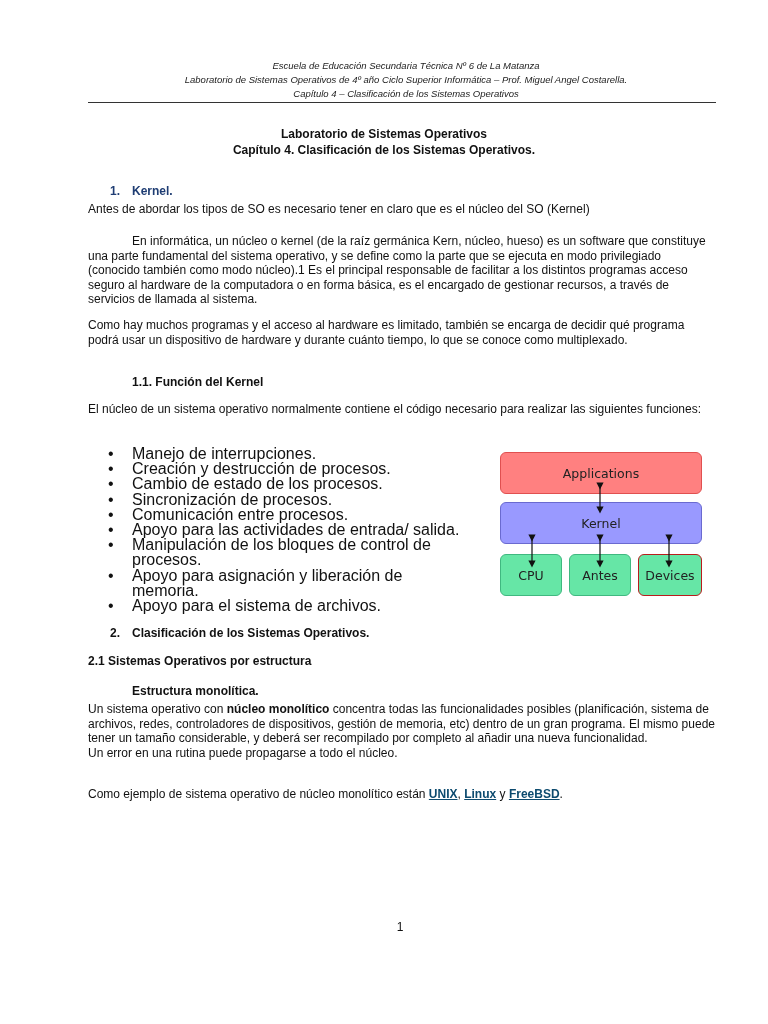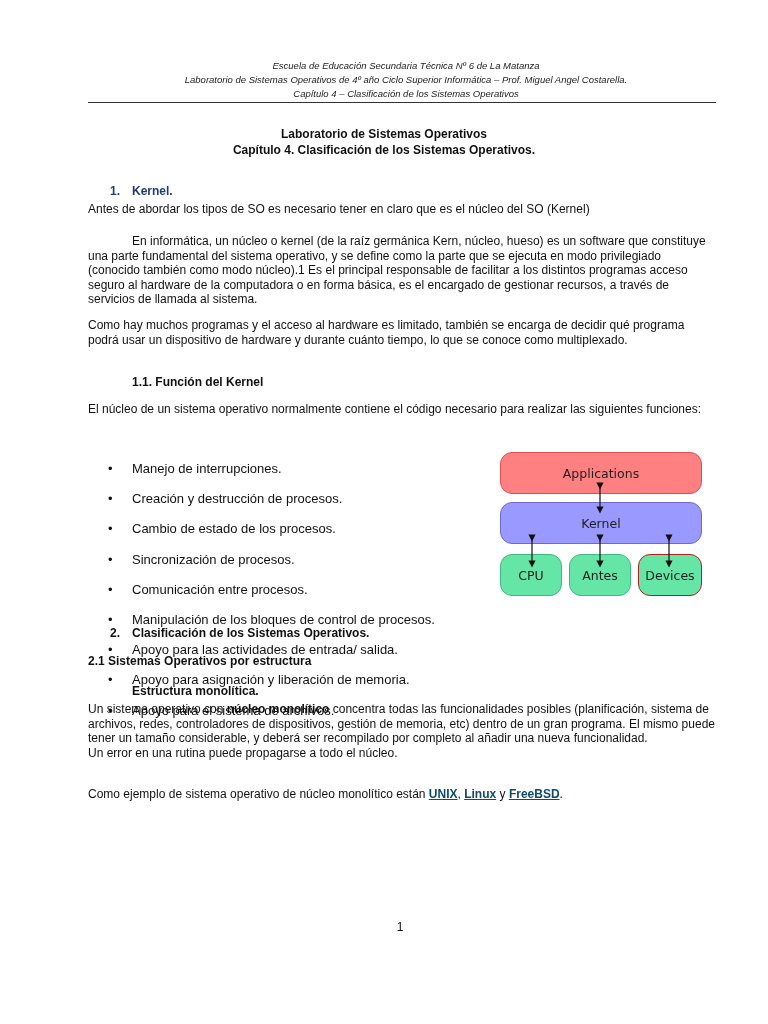--- a/index.html
+++ b/index.html
@@ -9,24 +9,24 @@
     overflow: hidden;
   }
   .abs { position: absolute; }
   .hdr { left: 0; width: 768px; text-align: center; font-style: italic; font-size: 9.5px; color: #222; line-height: 12px; padding-left: 22px; }
   .rule { left: 88px; width: 628px; top: 102px; border-top: 1.3px solid #333; }
   .title { left: 0; width: 768px; text-align: center; font-weight: bold; font-size: 12px; line-height: 16px; }
   .p { left: 88px; width: 628px; font-size: 12px; line-height: 14.5px; }
   .h-blue { color: #1f3d73; font-weight: bold; font-size: 12px; }
   .bold { font-weight: bold; font-size: 12px; }
   ul.bl { margin: 0; padding: 0; list-style: none; }
-  ul.bl li { font-size: 13px; line-height: 15.2px; position: relative; padding-left: 24px; margin-top: 15px; }
+  ul.bl li { font-size: 16px; line-height: 15.2px; position: relative; padding-left: 24px; }
   ul.bl li::before { content: "•"; position: absolute; left: 0; top: 0; }
   a.lk { color: #0c4a6e; text-decoration: underline; font-weight: bold; }
-  .box { position: absolute; border-radius: 12px; display: flex; align-items: center; justify-content: center; font-family: "DejaVu Sans", sans-serif; font-size: 12.5px; color: #222; }
+  .box { position: absolute; border-radius: 6px; display: flex; align-items: center; justify-content: center; font-family: "DejaVu Sans", sans-serif; font-size: 12.5px; color: #222; }
 </style>
 </head>
 <body>
 
 <div class="abs hdr" style="top:60px;">Escuela de Educación Secundaria Técnica Nº 6 de La Matanza</div>
 <div class="abs hdr" style="top:74px;">Laboratorio de Sistemas Operativos de 4º año Ciclo Superior Informática – Prof. Miguel Angel Costarella.</div>
 <div class="abs hdr" style="top:88px;">Capítulo 4 –  Clasificación de los Sistemas Operativos</div>
 <div class="abs rule"></div>
 
 <div class="abs title" style="top:126px;">Laboratorio de Sistemas Operativos</div>
@@ -41,22 +41,22 @@
 
 <div class="abs bold" style="left:132px; top:375px;">1.1. Función del Kernel</div>
 <div class="abs p" style="top:402px;">El núcleo de un sistema operativo normalmente contiene el código necesario para realizar las siguientes funciones:</div>
 
 <ul class="abs bl" style="left:108px; top:446px; width:360px;">
   <li>Manejo de interrupciones.</li>
   <li>Creación y destrucción de procesos.</li>
   <li>Cambio de estado de los procesos.</li>
   <li>Sincronización de procesos.</li>
   <li>Comunicación entre procesos.</li>
+  <li>Apoyo para las actividades de entrada/ salida.</li>
   <li>Manipulación de los bloques de control de procesos.</li>
-  <li>Apoyo para las actividades de entrada/ salida.</li>
   <li>Apoyo para asignación y liberación de memoria.</li>
   <li>Apoyo para el sistema de archivos.</li>
 </ul>
 
 <div class="abs" style="left:498px; top:450px; width:206px; height:148px;">
   <div class="box" style="left:2px; top:2px; width:200px; height:40px; background:#ff8080; border:1px solid #e05050;">Applications</div>
   <div class="box" style="left:2px; top:52px; width:200px; height:40px; background:#9999ff; border:1px solid #6a6ad0;">Kernel</div>
   <div class="box" style="left:2px; top:104px; width:60px; height:40px; background:#66e6a6; border:1px solid #40b880;">CPU</div>
   <div class="box" style="left:71px; top:104px; width:60px; height:40px; background:#66e6a6; border:1px solid #40b880;">Antes</div>
   <div class="box" style="left:140px; top:104px; width:62px; height:40px; background:#66e6a6; border:1px solid #b91c1c;">Devices</div>

